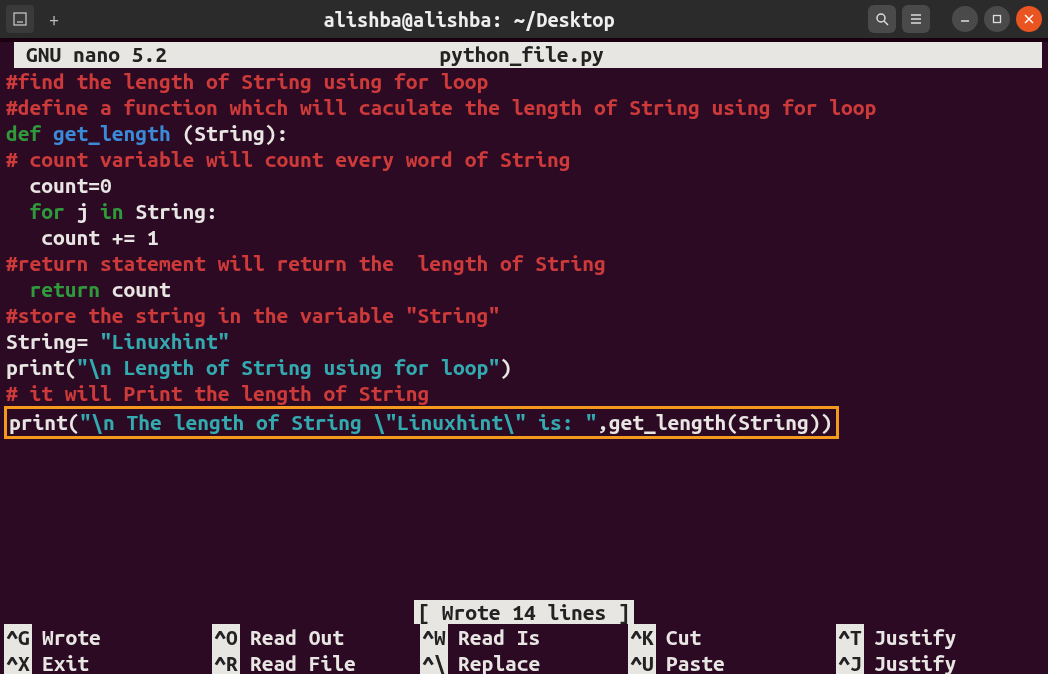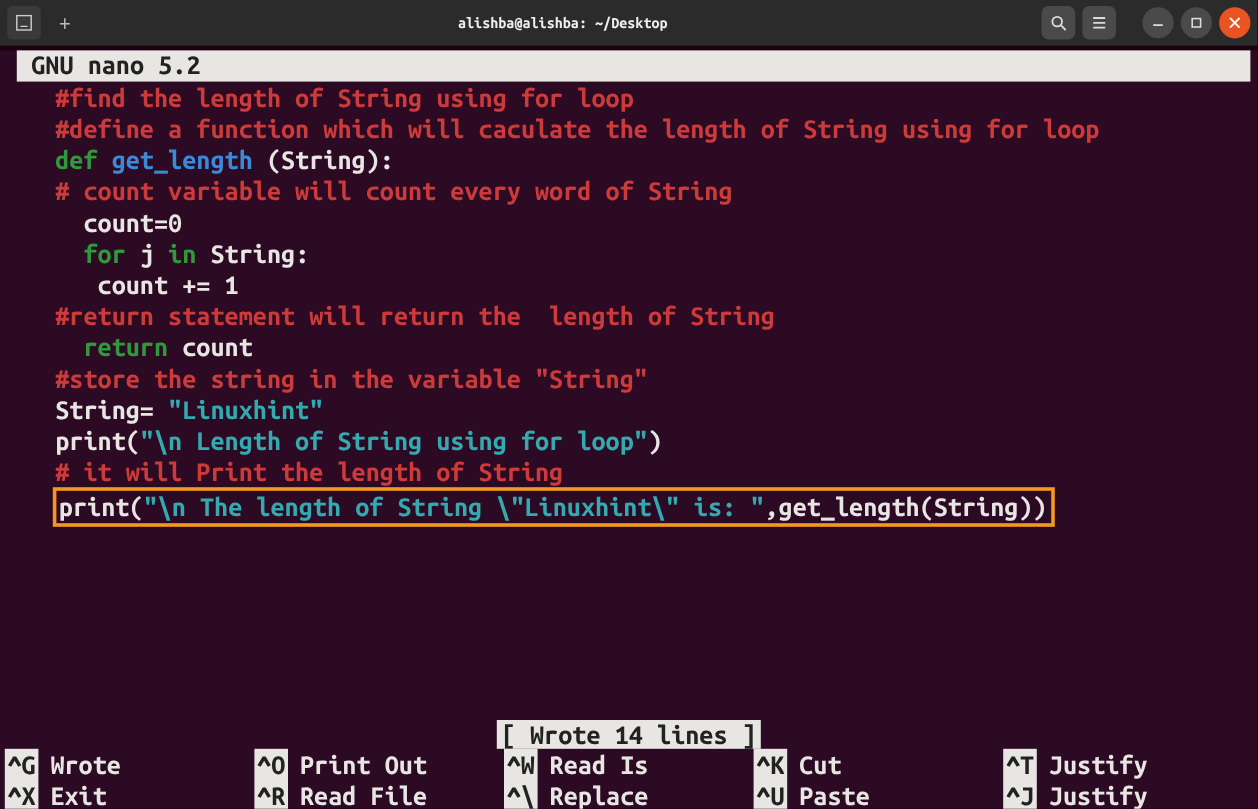--- a/index.html
+++ b/index.html
@@ -18,21 +18,21 @@
     padding: 0 6px;
     color: #d6d6d6;
   }
   .titlebar-left { display:flex; gap:4px; align-items:center; }
   .tb-btn {
     width: 28px; height: 28px; border-radius:4px;
     display:flex; align-items:center; justify-content:center;
     background:#3a3a3a; color:#ddd; font-size:14px;
   }
   .tb-plus { width: 32px; height: 28px; display:flex; align-items:center; justify-content:center; color:#bbb; font-size:18px;}
-  .titlebar-center { flex:1; text-align:center; font-weight:bold; font-size:12px; color:#eee;}
+  .titlebar-center { flex:1; text-align:center; font-weight:bold; font-size:20px; color:#eee;}
   .titlebar-right { display:flex; gap:6px; align-items:center;}
   .circ-btn {
     width:26px; height:26px; border-radius:50%;
     background:#4a4a4a; display:flex; align-items:center; justify-content:center;
     color:#ddd; font-size:12px;
   }
   .close-btn { background:#e95420; color:#fff;}
   .rect-btn { width:28px;height:28px;border-radius:6px;background:#4a4a4a;display:flex;align-items:center;justify-content:center;color:#ddd;font-size:14px;}
   .terminal {
     background:#2d0a23;
@@ -53,21 +53,20 @@
   }
   .nano-header .app { flex:0 0 auto; padding-left:6px;}
   .nano-header .file { flex:1; text-align:center; padding-right:160px;}
   .code {
     font-size:21px;
     line-height:26px;
     font-weight:bold;
     color:#e8e6e3;
     padding:0 6px;
     white-space:pre;
-    margin-left:40px;
   }
   .c-red { color:#cc3a3a; }
   .c-blue { color:#3b8ad9; }
   .c-green { color:#2f9a3c; }
   .c-teal { color:#32aab0; }
   .c-white { color:#e8e6e3; }
   .boxed {
     display:inline-block;
     border:3px solid #f39a1e;
     padding:0 4px 1px 2px;
@@ -144,20 +143,21 @@
           <line x1="1" y1="1" x2="9" y2="9" stroke="#fff" stroke-width="1.5"></line>
           <line x1="9" y1="1" x2="1" y2="9" stroke="#fff" stroke-width="1.5"></line>
         </svg>
     </div>
   </div>
 </div>
 
 <div class="terminal">
   <div class="nano-header">
     <span class="app">GNU nano 5.2</span>
+    <span class="file">python_file.py</span>
   </div>
 
   <div class="code"><span class="c-red">#find the length of String using for loop</span>
 <span class="c-red">#define a function which will caculate the length of String using for loop</span>
 <span class="c-green">def</span><span class="c-blue"> get_length</span><span class="c-white"> (String):</span>
 <span class="c-red"># count variable will count every word of String</span>
 <span class="c-white">  count=0</span>
 <span class="c-green">  for</span><span class="c-white"> j </span><span class="c-green">in</span><span class="c-white"> String:</span>
 <span class="c-white">   count += 1</span>
 <span class="c-red">#return statement will return the  length of String</span>
@@ -173,21 +173,21 @@
   </div>
 
   <div class="shortcuts">
     <div class="sc-row">
       <div class="sc-cell">
           <span class="sc-key">^G</span>
           <span>Wrote</span>
         </div>
       <div class="sc-cell">
           <span class="sc-key">^O</span>
-          <span>Print Out</span>
+          <span>Read Out</span>
         </div>
       <div class="sc-cell">
           <span class="sc-key">^W</span>
           <span>Read Is</span>
         </div>
       <div class="sc-cell">
           <span class="sc-key">^K</span>
           <span>Cut</span>
         </div>
       <div class="sc-cell">

